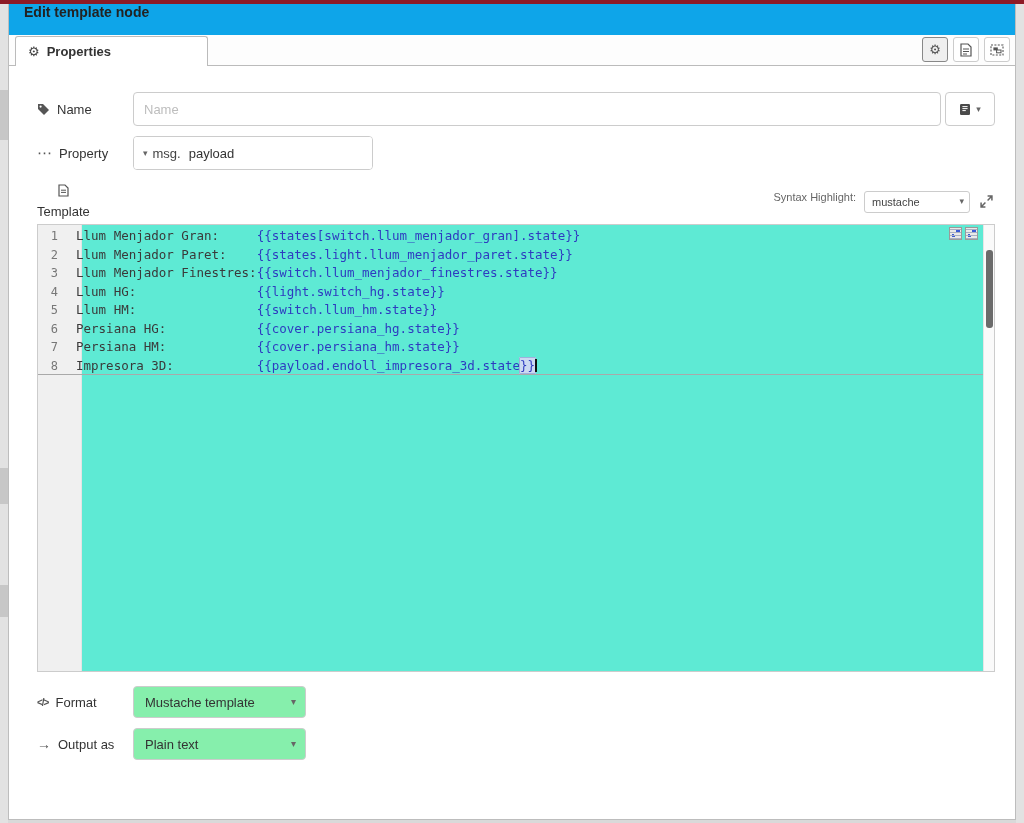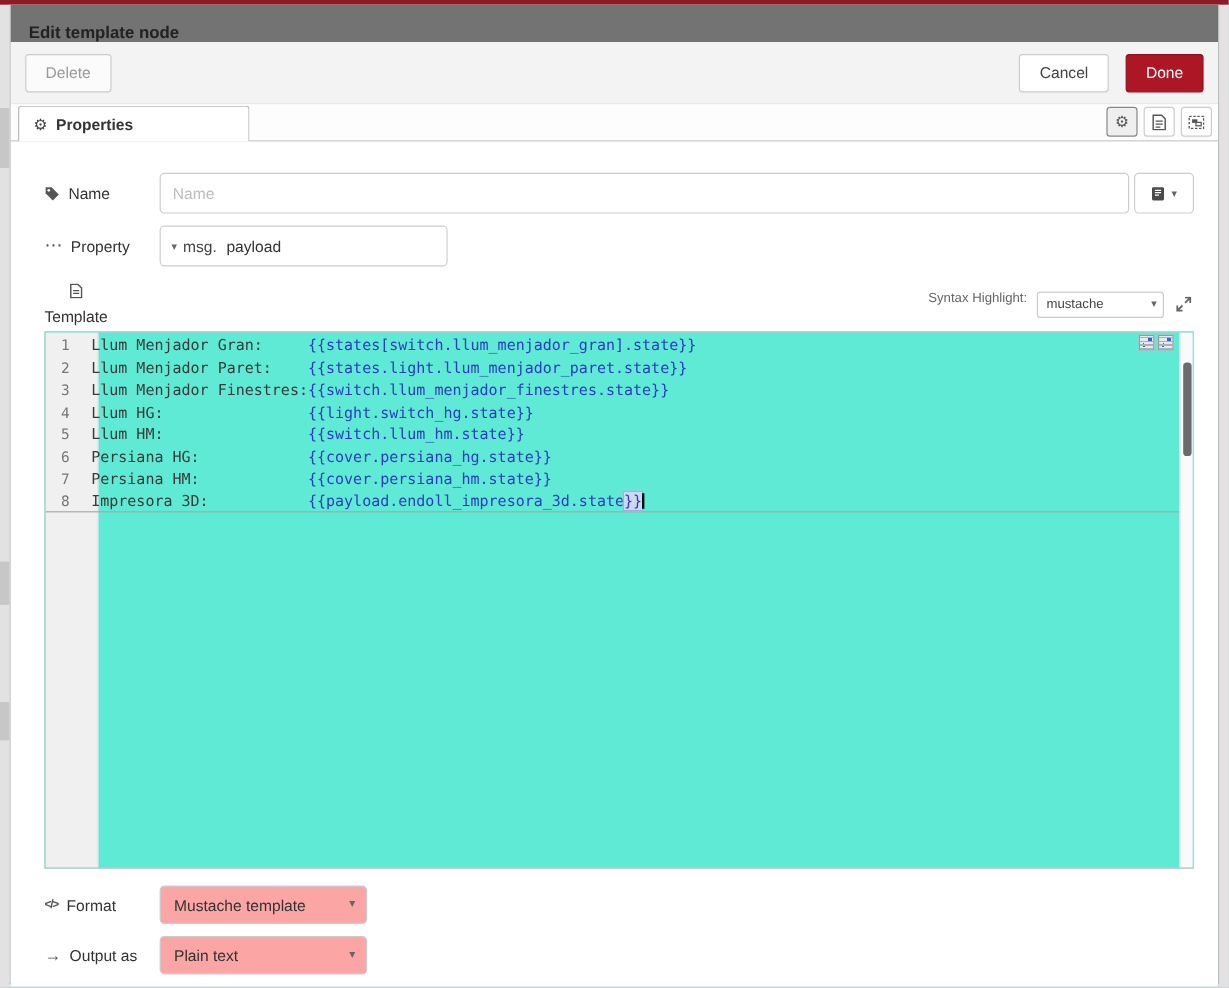--- a/index.html
+++ b/index.html
@@ -26,21 +26,21 @@
   .blk.b2{top:464px;height:36px;}
   .blk.b3{top:581px;height:32px;}
 
   
   .dialog{
     position:absolute;left:8px;right:8px;top:4px;bottom:3px;
     background:#fff;border:1px solid #bdbdbd;border-top:none;
     display:flex;flex-direction:column;
   }
   .dlg-header{
-    height:31px;background:#737373;display:flex;align-items:flex-end;
+    height:31px;background:#0ea5e9;display:flex;align-items:flex-start;
     padding-left:15px;font-size:14px;font-weight:bold;color:#222;flex:0 0 auto;
   }
   .dlg-buttons{
     height:52px;background:#f3f3f3;border-bottom:1px solid #e6e6e6;
     display:flex;align-items:center;padding:0 12px;flex:0 0 auto;
   }
   button{font-family:"Liberation Sans",sans-serif;cursor:pointer;}
   .btn{
     font-size:13px;border:1px solid #ccc;border-radius:3px;background:#fff;
     height:32px;padding:0 16px;color:#444;
@@ -137,21 +137,21 @@
     width:13px;height:13px;border:1px solid #9a9a9a;background-color:#e9e9e9;
     background-image:
       repeating-linear-gradient(0deg,#a9b0c2 0 1px,transparent 1px 3px),
       radial-gradient(circle at 75% 30%,#3b5bd6 0 2px,transparent 2px),
       radial-gradient(circle at 30% 70%,#3b5bd6 0 1.5px,transparent 1.5px);
   }
   .scrollbar{position:absolute;right:0;top:0;bottom:0;width:11px;background:#fafafa;border-left:1px solid #e6e6e6;z-index:3;}
   .scroll-thumb{position:absolute;top:25px;left:2px;width:7px;height:78px;background:#6b6b6b;border-radius:3px;}
 
   .select{
-    width:173px;height:32px;border:1px solid #ccc;border-radius:4px;background:#fca5a5;
+    width:173px;height:32px;border:1px solid #ccc;border-radius:4px;background:#86efac;
     display:flex;align-items:center;font-size:13px;color:#333;padding:0 9px 0 11px;
   }
   .select .caret{margin-left:auto;font-size:10px;}
   .fmt-row{margin-top:14px;}
   .icon-code{font-size:10px;font-weight:bold;color:#555;letter-spacing:-1px;}
   .icon-arrow{font-size:14px;color:#555;}
   .icon-ellipsis{font-size:15px;color:#555;line-height:0;}
 </style>
 </head>
 <body>
@@ -163,25 +163,20 @@
   <div class="blk b3"></div>
 </div>
 <div class="edge right"></div>
 
 <div class="dialog">
 
   <div class="dlg-header">
     <span>Edit template node</span>
   </div>
 
-  <div class="dlg-buttons">
-    <button class="btn delete">Delete</button>
-    <button class="btn cancel">Cancel</button>
-    <button class="btn done">Done</button>
-  </div>
 
   <div class="tab-row">
     <div class="tab">
       <span class="gear-glyph">⚙</span>
       <span>Properties</span>
     </div>
     <div class="tab-tools">
       <button class="tool-btn active">
         <span>⚙</span>
       </button>

